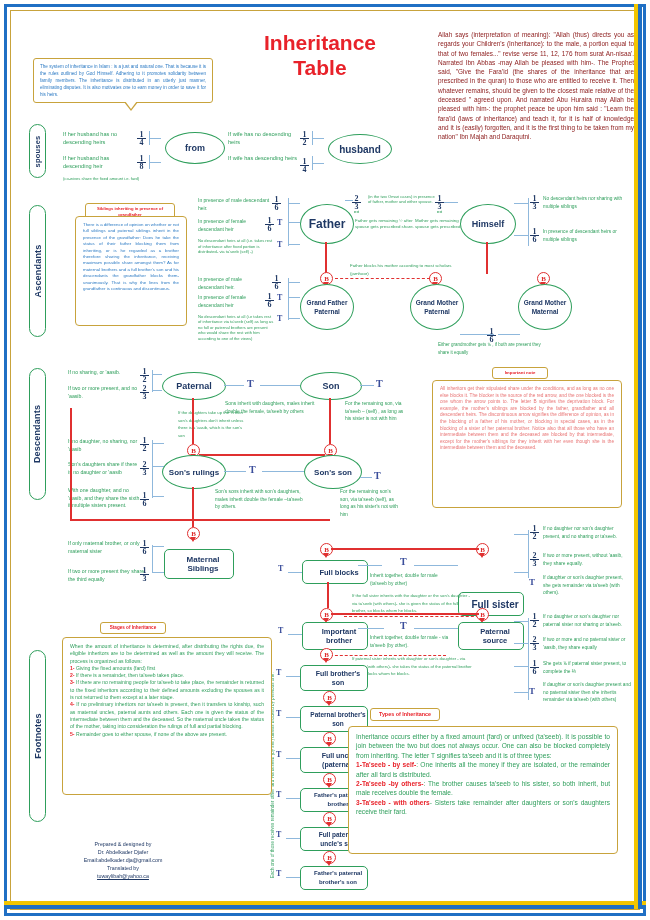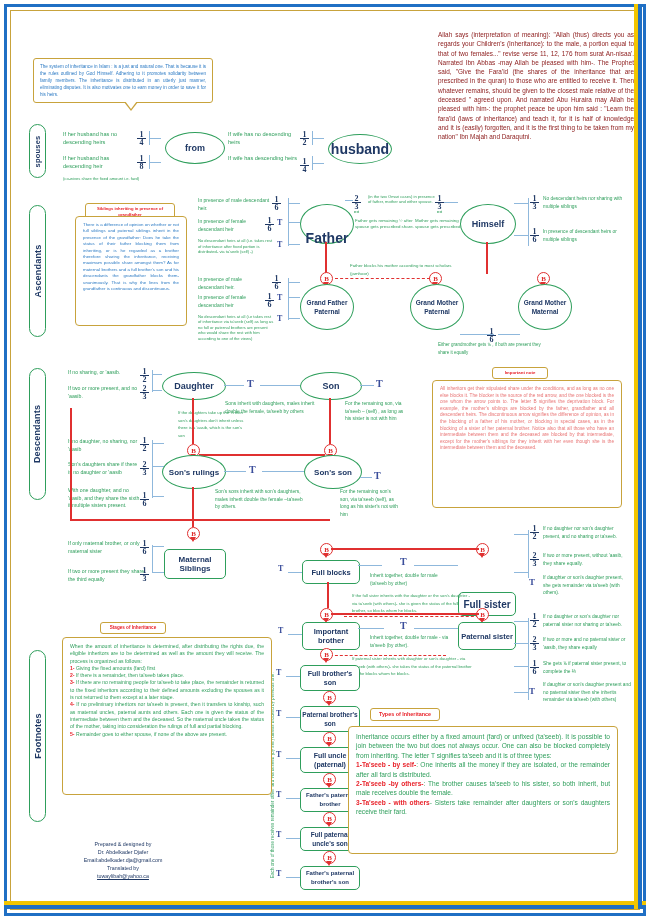--- a/index.html
+++ b/index.html
@@ -77,21 +77,21 @@
   
   .node-ell{
     position:absolute;border:1.3px solid #2E9E5B;border-radius:50%;
     background:#fff;display:flex;align-items:center;justify-content:center;
     text-align:center;color:#1F3864;font-weight:bold;line-height:9px;
   }
   
   .node-rect{
     position:absolute;border:1.2px solid #2E9E5B;border-radius:5px;
     background:#fff;display:flex;align-items:center;justify-content:center;
-    text-align:center;color:#1F3864;font-weight:bold;line-height:9px;
+    text-align:center;color:#1F3864;font-weight:bold;line-height:9px;padding-left:8px;
   }
   
   .frac{
     position:absolute;text-align:center;color:#1F3864;
     font-family:"Liberation Serif",serif;font-weight:bold;
   }
   .frac .n{display:block;line-height:7px;font-size:8px;}
   .frac .bar{display:block;border-top:1px solid #1F3864;width:9px;margin:0 auto;}
   .frac .d{display:block;line-height:8px;font-size:8px;}
   .frac .sub{display:block;font-size:3.2px;line-height:3.2px;color:#2E9E5B;}
@@ -142,20 +142,24 @@
 </head>
 <body>
 
 <div id="page">
 
   <div class="frame-outer"></div>
   <div class="frame-gold"></div>
   <div class="frame-bottom"></div>
   <div class="frame-right"></div>
 
+  <div class="title">
+    <div>Inheritance</div>
+    <div>Table</div>
+  </div>
 
   <div class="intro">Allah says (interpretation of meaning): "Allah (thus) directs you as regards your Children's (Inheritance): to the male, a portion equal to that of two females..." revise verse 11, 12, 176 from surat An-nisaa'. Narrated Ibn Abbas -may Allah be pleased with him-. The Prophet said, "Give the Fara'id (the shares of the inheritance that are prescribed in the quran) to those who are entitled to receive it. Then whatever remains, should be given to the closest male relative of the deceased " agreed upon. And narrated Abu Huraira may Allah be pleased with him-: the prophet peace be upon him said : "Learn the fara'id (laws of inheritance) and teach it, for it is half of knowledge and it is (easily) forgotten, and it is the first thing to be taken from my nation" Ibn Majah and Daraqutni.</div>
 
   <div class="callout">The system of inheritance in Islam : is a just and natural one. That is because it is the rules outlined by God Himself. Adhering to it promotes solidarity between family members. The inheritance is distributed in an utterly just manner, eliminating disputes. It is also motivates one to earn money in order to save it for his heirs.</div>
 
   <div class="sectag" style="left:29px;top:124px;width:15px;height:52px;">
     <span style="font-size:7.5px;">spouses</span>
   </div>
 
   <div class="gtext" style="left:63px;top:131px;width:72px;font-size:5.6px;">If her husband has no  descending heirs</div>
@@ -188,21 +192,21 @@
   <div class="gtext" style="left:228px;top:155px;width:70px;font-size:5.6px;">If wife has descending heirs</div>
   <div class="frac" style="left:300px;top:158px;">
     <span class="n">1</span>
     <span class="bar"></span>
     <span class="d">4</span>
   </div>
   <div class="ln lnv" style="left:312px;top:131px;height:14px;"></div>
   <div class="ln lnh" style="left:312px;top:138px;width:12px;"></div>
   <div class="ln lnv" style="left:312px;top:156px;height:14px;"></div>
   <div class="ln lnh" style="left:312px;top:163px;width:12px;"></div>
-  <div class="node-ell" style="left:328px;top:134px;width:62px;height:28px;font-size:14px;">
+  <div class="node-ell" style="left:328px;top:134px;width:62px;height:28px;font-size:10px;">
     <span>husband</span>
   </div>
 
   <div class="sectag" style="left:29px;top:205px;width:15px;height:130px;">
     <span style="font-size:9px;">Ascendants</span>
   </div>
 
   <div class="notetab" style="left:85px;top:203px;width:90px;color:#E8222A;font-size:4.2px;line-height:5.5px;">Siblings inheriting in presence of grandfather</div>
   <div class="notebox" style="left:75px;top:216px;width:112px;height:110px;color:#2D7BC4;font-size:4.4px;line-height:6.4px;">There is a difference of opinion on whether or not full siblings and paternal siblings  inherit in the presence of the grandfather: Does he take the status of their father blocking them from inheriting, or is he regarded as a brother therefore sharing the inheritance, receiving maximum possible share amongst them? As for maternal brothers and a full brother's son and his descendants the grandfather blocks them- unanimously. That is why the lines from the grandfather is continuous and discontinuous.</div>
 
@@ -219,21 +223,21 @@
     <span class="d">6</span>
   </div>
   <div class="tmark" style="left:277px;top:218px;font-size:8px;">T</div>
   <div class="gtext" style="left:198px;top:238px;width:75px;font-size:4.1px;line-height:5.6px;">No descendant heirs at all (i.e. takes rest of inheritance after fixed portion is distributed- via ta'seeb (self) -)</div>
   <div class="tmark" style="left:277px;top:240px;font-size:8px;">T</div>
   <div class="ln lnv" style="left:288px;top:198px;height:48px;"></div>
   <div class="ln lnh" style="left:288px;top:203px;width:12px;"></div>
   <div class="ln lnh" style="left:288px;top:222px;width:12px;"></div>
   <div class="ln lnh" style="left:288px;top:244px;width:12px;"></div>
 
-  <div class="node-ell" style="left:300px;top:204px;width:52px;height:38px;font-size:14px;align-items:flex-end;">
+  <div class="node-ell" style="left:300px;top:204px;width:52px;height:38px;font-size:12px;">
     <span>Father</span>
   </div>
 
   <div class="gtext" style="left:368px;top:194px;width:68px;font-size:4.1px;line-height:5.3px;">(in the two Omari cases) in presence of father, mother and either spouse.</div>
   <div class="frac" style="left:352px;top:195px;">
     <span class="n">2</span>
     <span class="bar"></span>
     <span class="d">3</span>
     <span class="sub">rest</span>
   </div>
@@ -336,21 +340,21 @@
   <div class="frac" style="left:140px;top:385px;">
     <span class="n">2</span>
     <span class="bar"></span>
     <span class="d">3</span>
   </div>
   <div class="ln lnv" style="left:152px;top:370px;height:22px;"></div>
   <div class="ln lnh" style="left:152px;top:374px;width:10px;"></div>
   <div class="ln lnh" style="left:152px;top:390px;width:10px;"></div>
 
   <div class="node-ell" style="left:162px;top:372px;width:62px;height:26px;font-size:9px;">
-    <span>Daughter</span>
+    <span>Paternal</span>
   </div>
   <div class="ln lnh" style="left:224px;top:385px;width:20px;"></div>
   <div class="tmark" style="left:247px;top:378px;font-size:10px;">T</div>
   <div class="ln lnh" style="left:260px;top:385px;width:40px;"></div>
   <div class="node-ell" style="left:300px;top:372px;width:60px;height:26px;font-size:9px;">
     <span>Son</span>
   </div>
   <div class="ln lnh" style="left:360px;top:385px;width:14px;"></div>
   <div class="tmark" style="left:376px;top:378px;font-size:10px;">T</div>
 
@@ -488,21 +492,21 @@
 
   <div class="ln lnh" style="left:288px;top:634px;width:14px;"></div>
   <div class="tmark" style="left:278px;top:626px;font-size:8px;">T</div>
   <div class="node-rect" style="left:302px;top:622px;width:56px;height:26px;font-size:7.5px;">
     <span>Important brother</span>
   </div>
   <div class="ln lnh" style="left:358px;top:628px;width:26px;"></div>
   <div class="tmark" style="left:400px;top:620px;font-size:10px;">T</div>
   <div class="ln lnh" style="left:414px;top:628px;width:44px;"></div>
   <div class="node-rect" style="left:458px;top:622px;width:56px;height:26px;font-size:7.5px;">
-    <span>Paternal sister</span>
+    <span>Paternal source</span>
   </div>
   <div class="gtext" style="left:370px;top:634px;width:82px;font-size:4.8px;">Inherit together, double for male  - via ta'seeb (by other).</div>
 
   <div class="ln lnv" style="left:528px;top:618px;height:82px;"></div>
   <div class="ln lnh" style="left:514px;top:621px;width:14px;"></div>
   <div class="ln lnh" style="left:514px;top:643px;width:14px;"></div>
   <div class="ln lnh" style="left:514px;top:666px;width:14px;"></div>
   <div class="ln lnh" style="left:514px;top:692px;width:14px;"></div>
   <div class="frac" style="left:530px;top:613px;">
     <span class="n">1</span>

